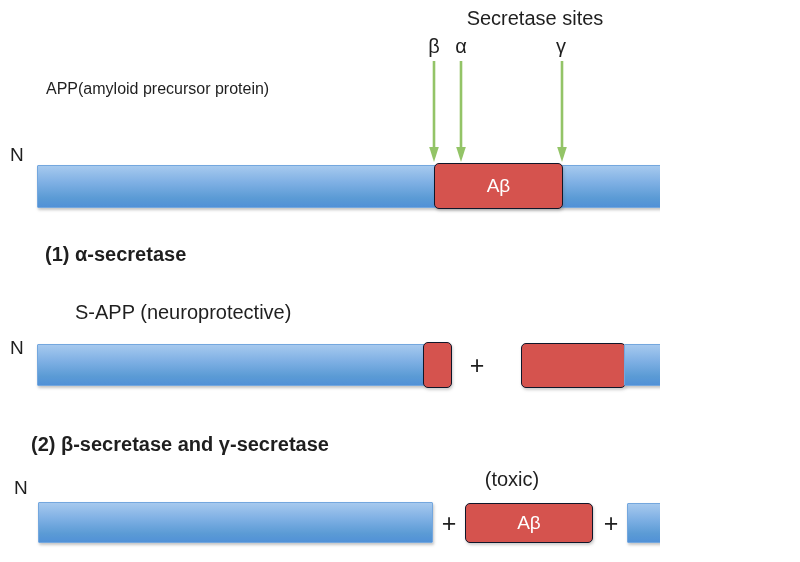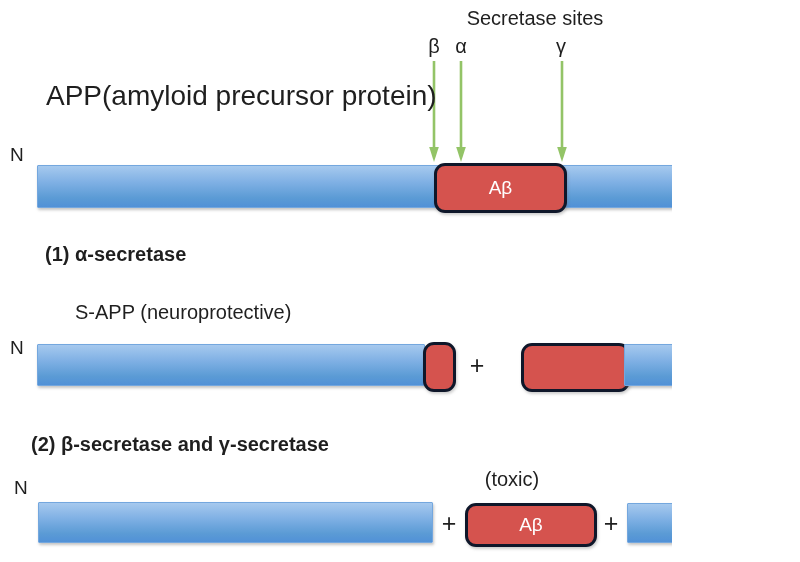--- a/index.html
+++ b/index.html
@@ -1,30 +1,30 @@
 <!DOCTYPE html>
 <html><head>
 <meta charset="utf-8">
 <style>
   html,body { margin:0; padding:0; background:#ffffff; }
   .canvas {
     position:relative; width:660px; height:562px; background:#ffffff;
-    font-family:"Liberation Sans", sans-serif; overflow:hidden;padding-left:12px;
+    font-family:"Liberation Sans", sans-serif; overflow:hidden;
   }
   .txt { position:absolute; color:#1f1f1f; white-space:nowrap; line-height:1.15; }
   .center { text-align:center; }
   .bold { font-weight:bold; }
   .bar-blue {
     position:absolute;
     background:linear-gradient(180deg,#a6c9ee 0%, #7fb0e4 40%, #5b9bd5 78%, #5191d7 100%);
     border:1px solid #74a7de; border-radius:1px;
     box-shadow:1px 2px 3px rgba(110,110,110,0.40);
   }
   .bar-red {
-    position:absolute; background:#d5534e; border:3px solid #0f172a; border-radius:11px;
+    position:absolute; background:#d5534e; border:1px solid #0f172a; border-radius:5px;
     box-shadow:1px 2px 3px rgba(110,110,110,0.35);
     display:flex; align-items:center; justify-content:center;
     color:#ffffff; font-size:19px;
   }
   .arrow { position:absolute; overflow:visible; }
 </style>
 </head>
 <body>
 
 <div class="canvas">
@@ -41,21 +41,21 @@
   </svg>
   <svg class="arrow" style="left:455px; top:60px;" width="12" height="103" viewBox="0 0 12 103">
     <line x1="6" y1="1" x2="6" y2="89" stroke-width="2.6" stroke="#93c467"></line>
     <polygon points="1.2,87 10.8,87 6,102" fill="#93c467"></polygon>
   </svg>
   <svg class="arrow" style="left:556px; top:60px;" width="12" height="103" viewBox="0 0 12 103">
     <line x1="6" y1="1" x2="6" y2="89" stroke-width="2.6" stroke="#93c467"></line>
     <polygon points="1.2,87 10.8,87 6,102" fill="#93c467"></polygon>
   </svg>
 
-  <div class="txt" style="left:46px; top:80px; font-size:28px;">APP(amyloid precursor protein)</div>
+  <div class="txt" style="left:46px; top:80px; font-size:16px;">APP(amyloid precursor protein)</div>
   <div class="txt" style="left:10px; top:144px; font-size:19px;">N</div>
   <div class="txt" style="left:725px; top:144px; font-size:19px;">C</div>
   <div class="bar-blue" style="left:37px; top:165px; width:670px; height:41px;"></div>
   <div class="bar-red" style="left:434px; top:163px; width:127px; height:44px;">
     <span>Aβ</span>
   </div>
 
   <div class="txt bold" style="left:31px; top:243px; font-size:20px;margin-left:14px;">(1) α-secretase</div>
   <div class="txt" style="left:75px; top:301px; font-size:20px;">S-APP (neuroprotective)</div>
   <div class="txt" style="left:10px; top:337px; font-size:19px;">N</div>

